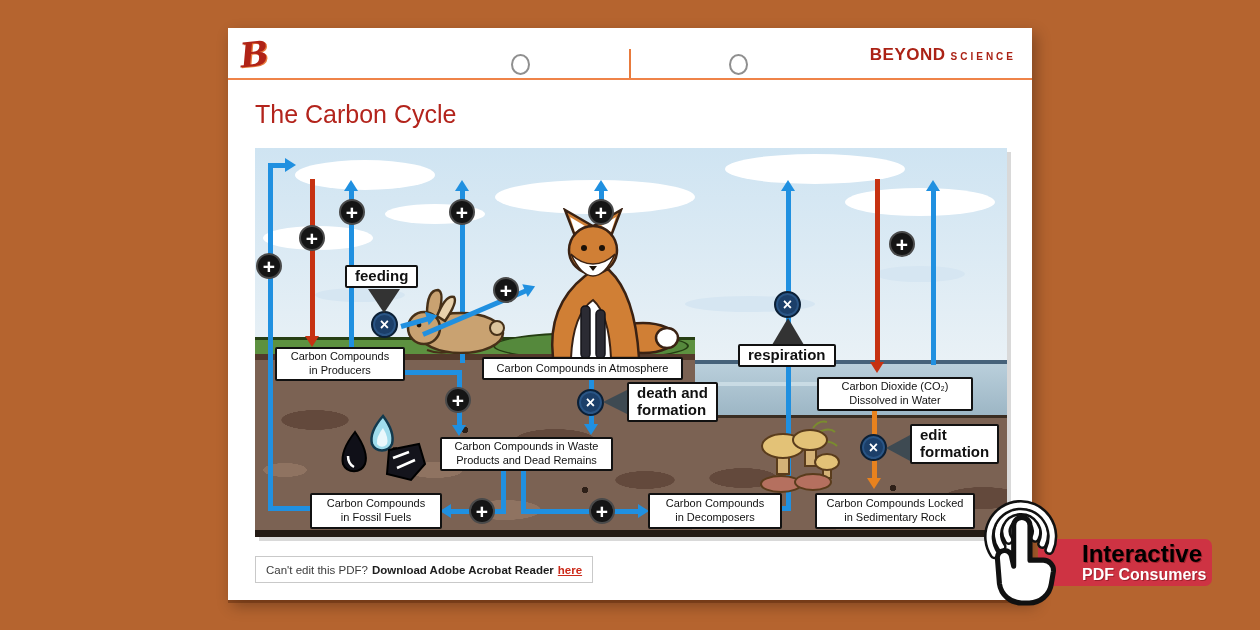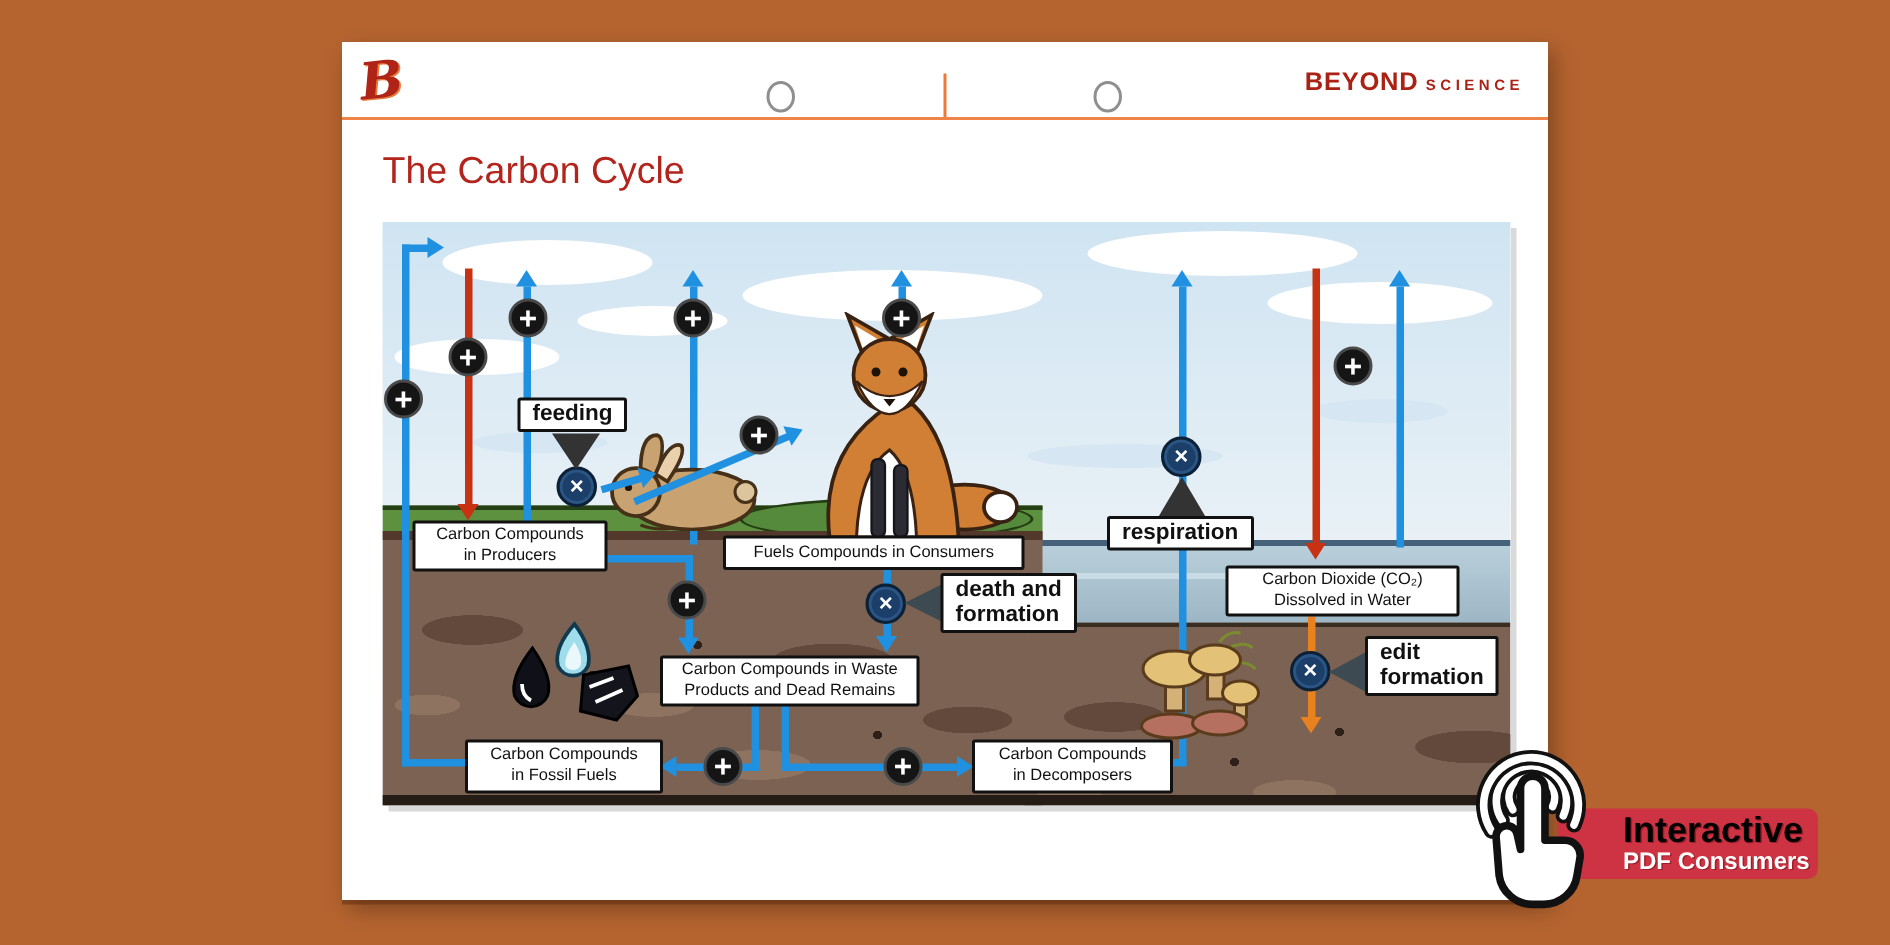--- a/index.html
+++ b/index.html
@@ -237,37 +237,41 @@
     <div class="circ circ-x" style="left:116px;top:163px;">×</div>
     <div class="circ circ-x" style="left:519px;top:143px;">×</div>
     <div class="circ circ-x" style="left:322px;top:241px;">×</div>
     <div class="circ circ-x" style="left:605px;top:286px;">×</div>
 
     <div class="box" style="left:20px;top:199px;width:130px;height:34px;">
       <span>Carbon Compounds</span>
       <span>in Producers</span>
     </div>
     <div class="box" style="left:227px;top:209px;width:201px;height:23px;">
-      <span>Fuels Compounds in Consumers</span>
+      <span>Carbon Compounds in Atmosphere</span>
     </div>
     <div class="box" style="left:185px;top:289px;width:173px;height:34px;">
       <span>Carbon Compounds in Waste</span>
       <span>Products and Dead Remains</span>
     </div>
     <div class="box" style="left:562px;top:229px;width:156px;height:34px;">
       <span>Carbon Dioxide (CO₂)</span>
       <span>Dissolved in Water</span>
     </div>
     <div class="box" style="left:55px;top:345px;width:132px;height:36px;">
       <span>Carbon Compounds</span>
       <span>in Fossil Fuels</span>
     </div>
     <div class="box" style="left:393px;top:345px;width:134px;height:36px;">
       <span>Carbon Compounds</span>
       <span>in Decomposers</span>
+    </div>
+    <div class="box" style="left:560px;top:345px;width:160px;height:36px;">
+      <span>Carbon Compounds Locked</span>
+      <span>in Sedimentary Rock</span>
     </div>
 
     <div class="tri" style="left:113px;top:141px;border-left:16px solid transparent;border-right:16px solid transparent;border-top:24px solid #333;"></div>
     <div class="plabel" style="left:90px;top:117px;">
       <span>feeding</span>
     </div>
 
     <div class="tri" style="left:517px;top:170px;border-left:16px solid transparent;border-right:16px solid transparent;border-bottom:27px solid #333;"></div>
     <div class="plabel" style="left:483px;top:196px;">
       <span>respiration</span>
@@ -279,20 +283,25 @@
       <div>formation</div>
     </div>
 
     <div class="tri" style="left:631px;top:286px;border-top:14px solid transparent;border-bottom:14px solid transparent;border-right:26px solid #3e4a52;"></div>
     <div class="plabel" style="left:655px;top:276px;">
       <div>edit</div>
       <div>formation</div>
     </div>
   </div>
 
+  <div id="footer-note">
+    <span>Can't edit this PDF?</span>
+    <b>Download Adobe Acrobat Reader</b>
+    <a>here</a>
+  </div>
 
 </div>
 
 <div id="ribbon">
   <div class="r1">Interactive</div>
   <div class="r2">PDF Consumers</div>
 </div>
 <svg id="hand" viewBox="0 0 100 108">
   <g fill="none" stroke-linecap="round">
     <path d="M28,42 A15,15 0 1 1 54,40" stroke="#111" stroke-width="10"></path>

